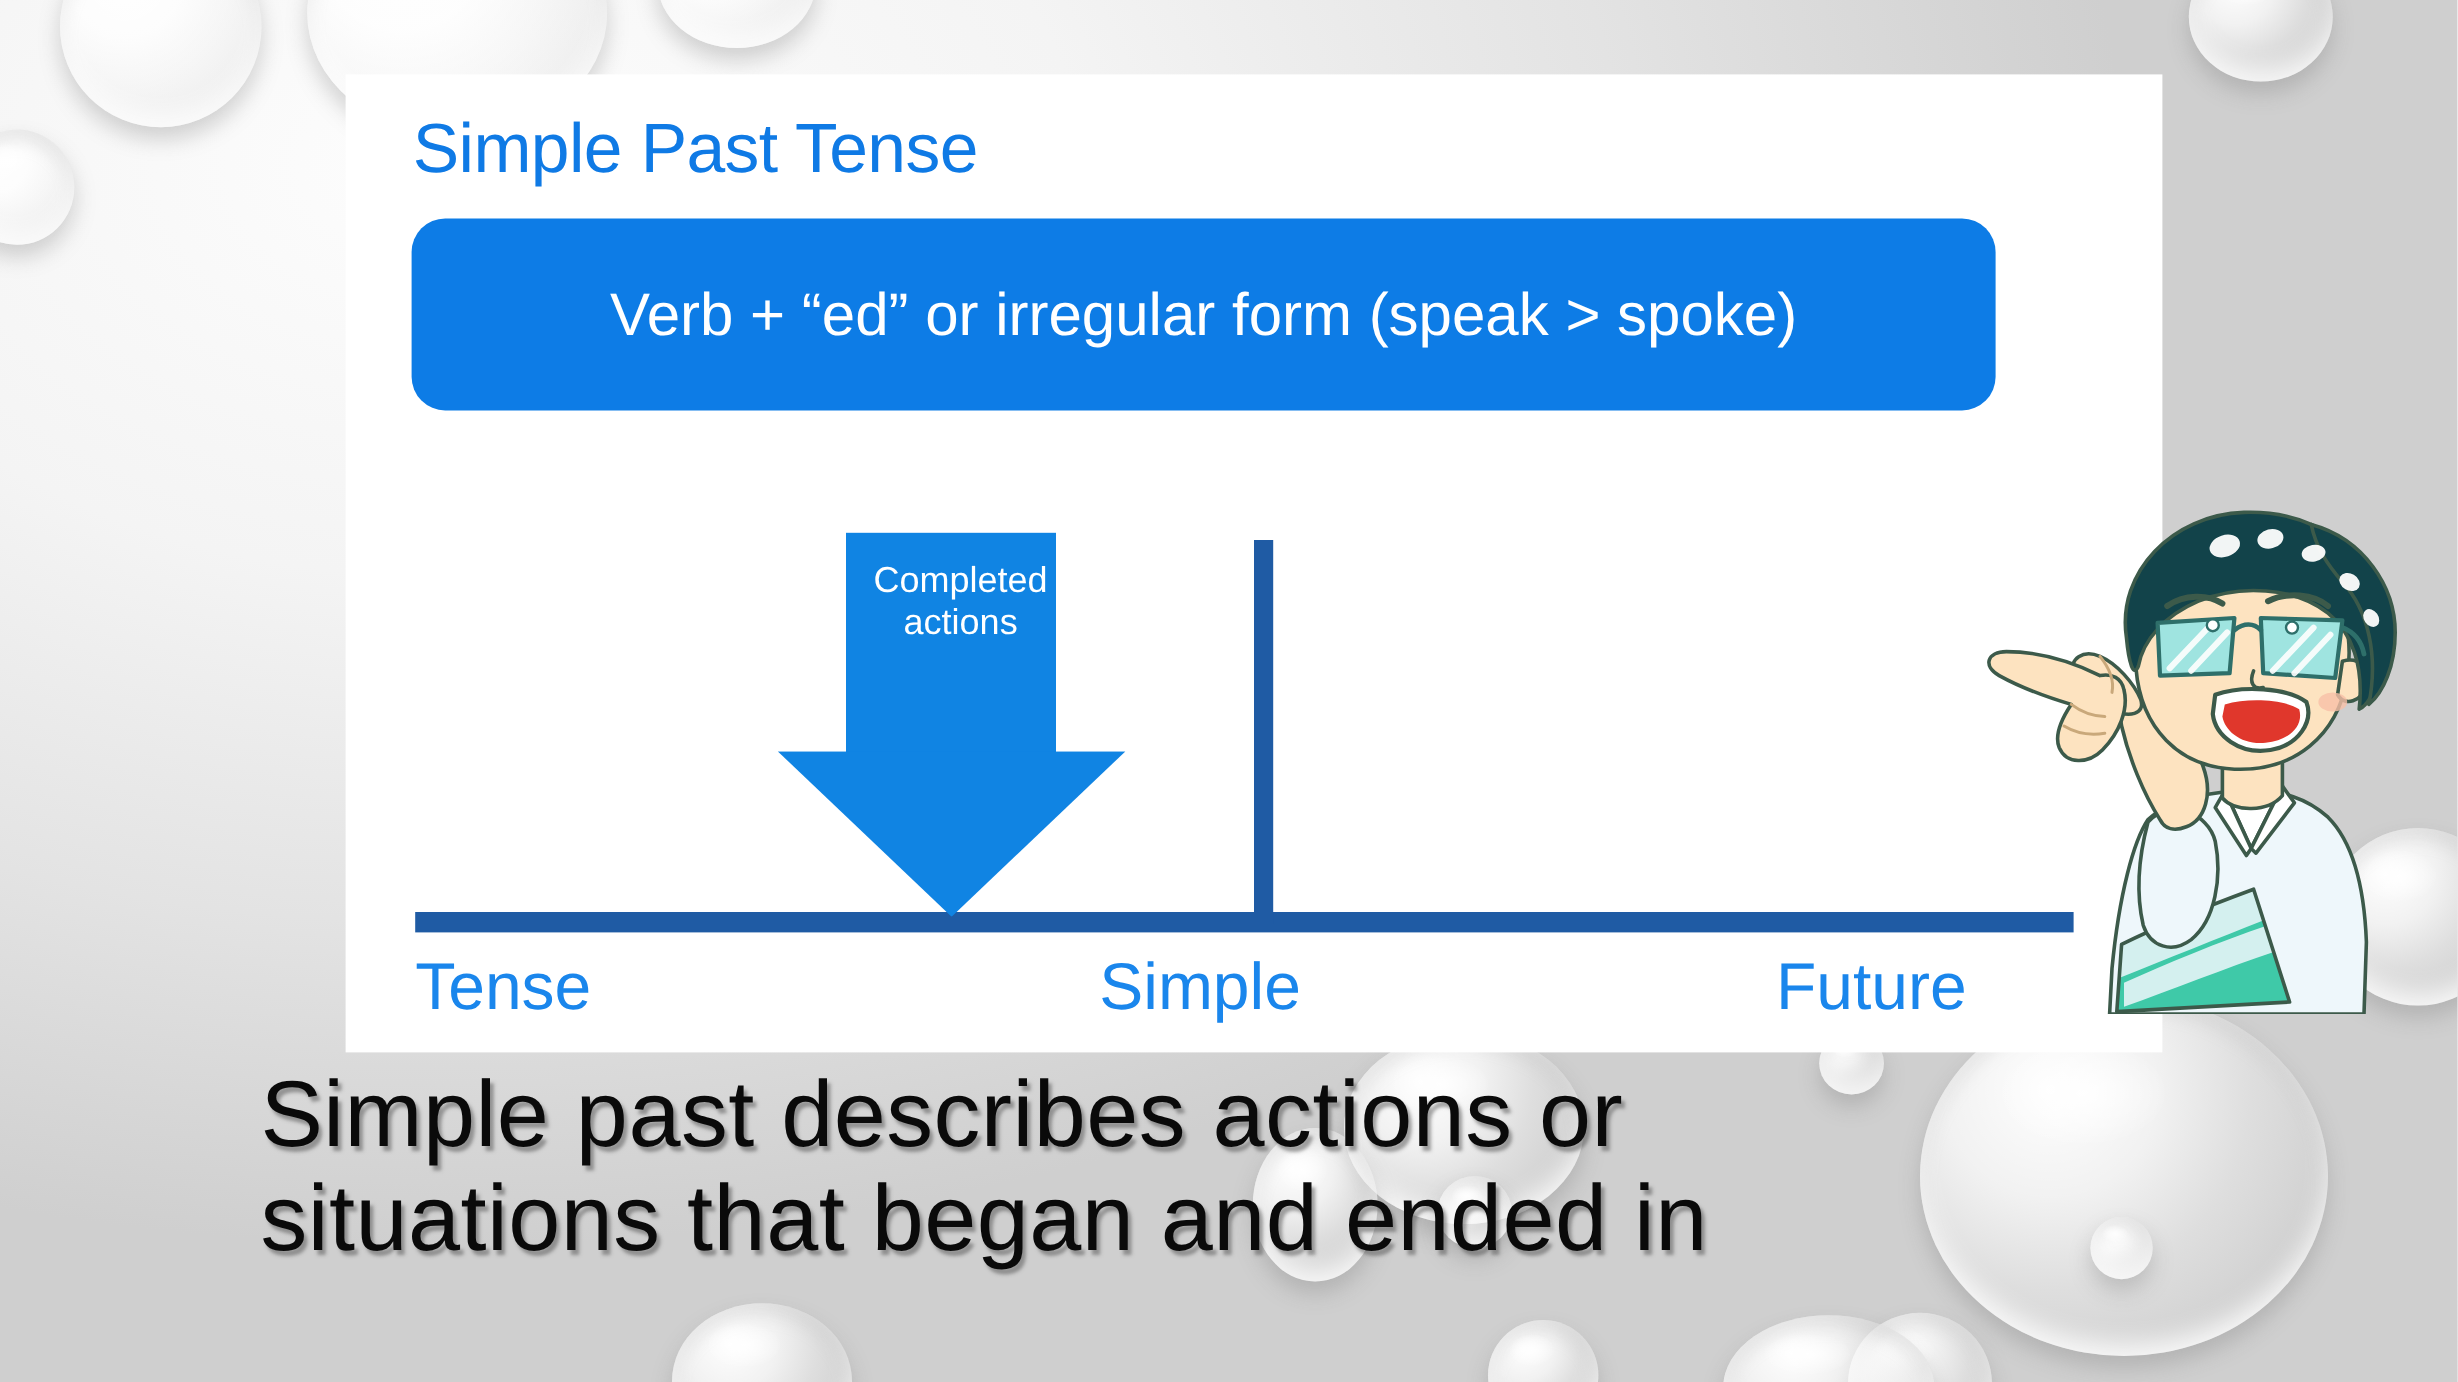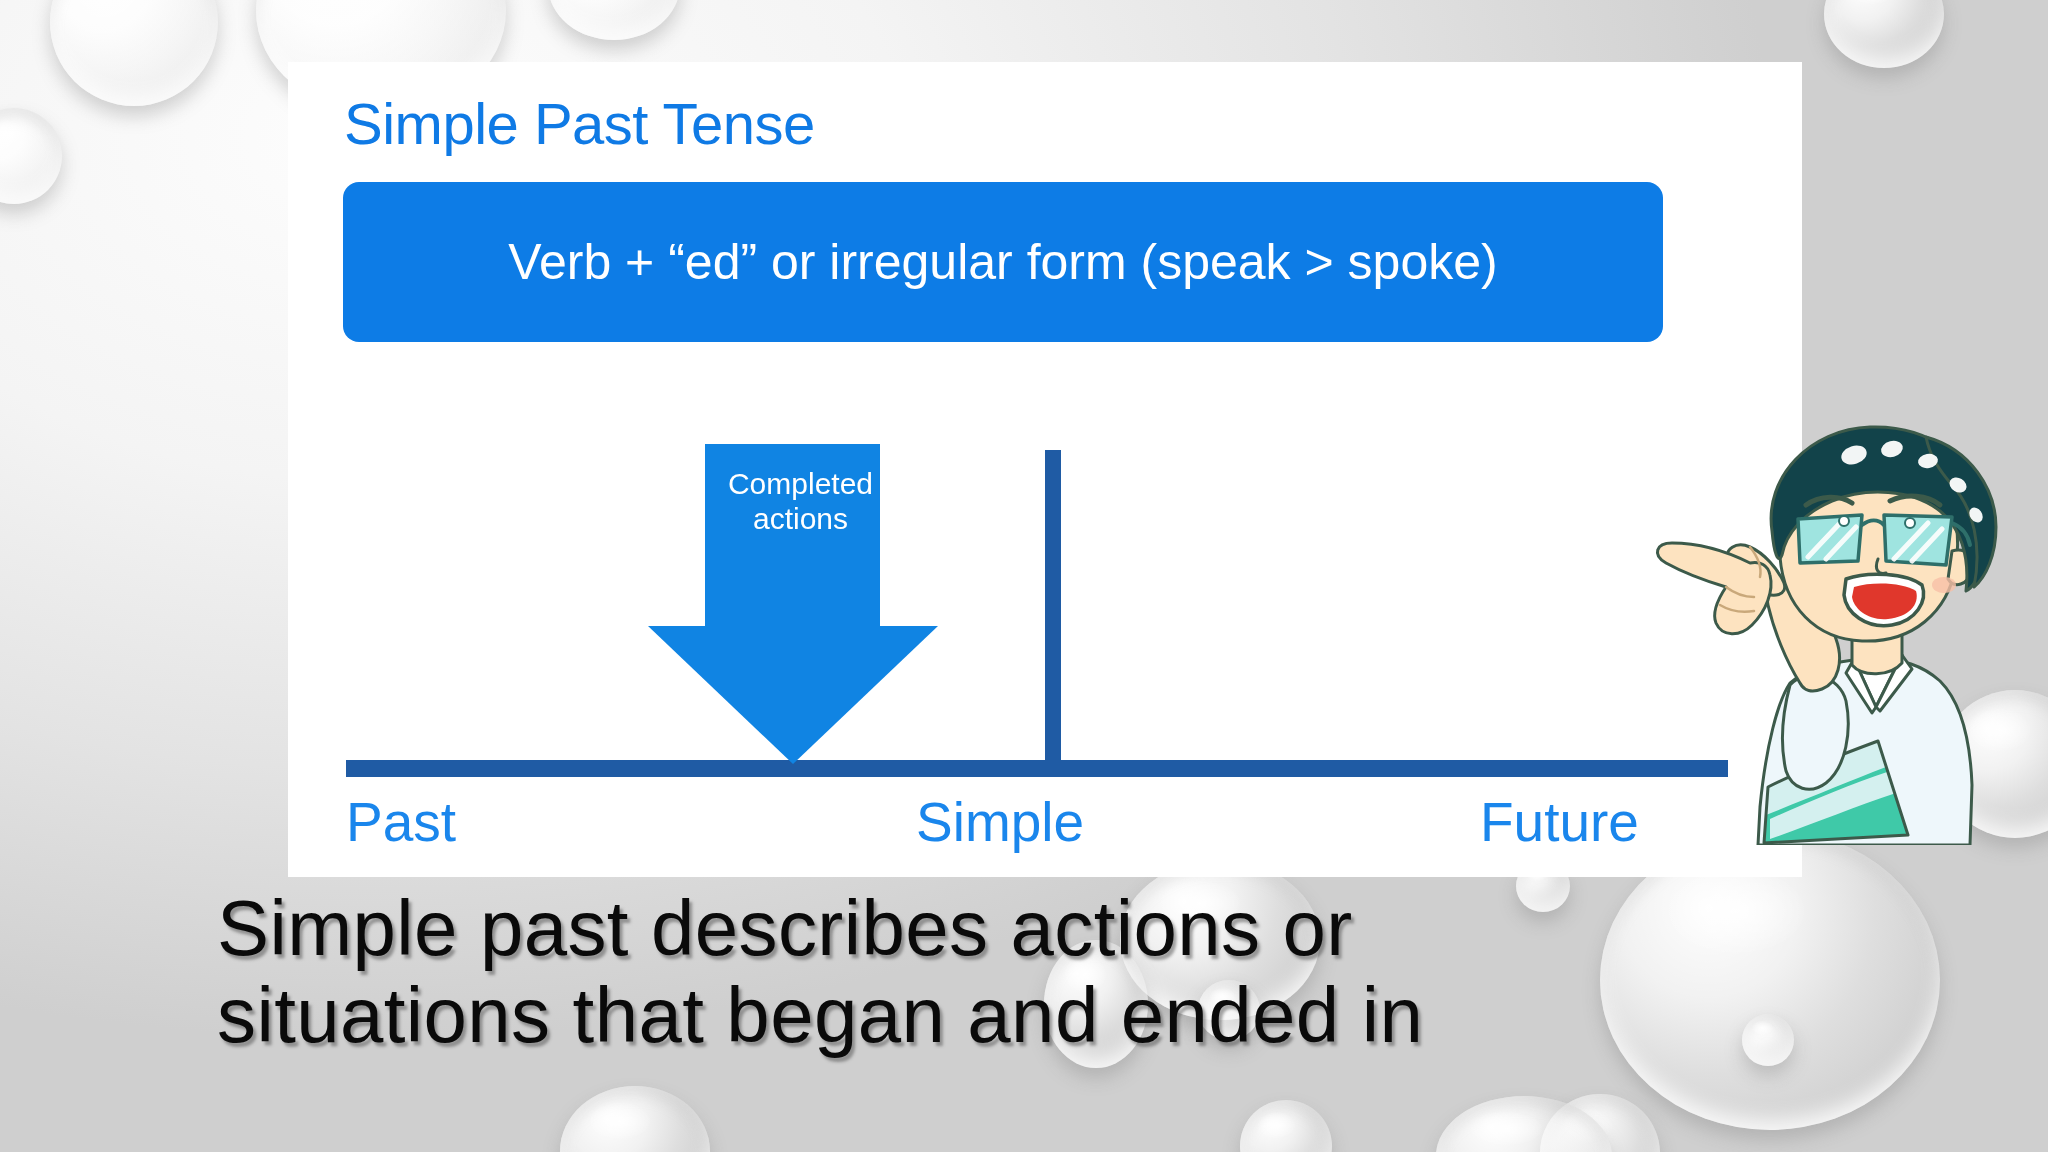--- a/index.html
+++ b/index.html
@@ -58,21 +58,21 @@
     color: #0f7ae5;
     letter-spacing: -0.5px;
     white-space: nowrap;
   }
 
   #formula-banner {
     position: absolute;
     left: 55px; top: 120px;
     width: 1320px; height: 160px;
     background: #0d7ce6;
-    border-radius: 16px;
+    border-radius: 28px;
     display: flex;
     align-items: center;
     justify-content: center;
   }
   #formula-text {
     font-size: 50px;
     color: #ffffff;
     font-weight: 400;
     white-space: nowrap;
   }
@@ -201,21 +201,21 @@
 
       <div id="down-arrow">
         <div id="arrow-shaft"></div>
         <div id="arrow-head"></div>
         <div id="arrow-label">
           <div>Completed</div>
           <div>actions</div>
         </div>
       </div>
 
-      <div class="tl-label" id="label-past">Past</div>
+      <div class="tl-label" id="label-past">Tense</div>
       <div class="tl-label" id="label-present">Simple</div>
       <div class="tl-label" id="label-future">Future</div>
 
     </div>
   </div>
 
   <div id="character">
     <svg viewBox="0 0 420 430" xmlns="http://www.w3.org/2000/svg">
       <g stroke="#3c5a4a" stroke-width="3" stroke-linejoin="round" stroke-linecap="round">
 

